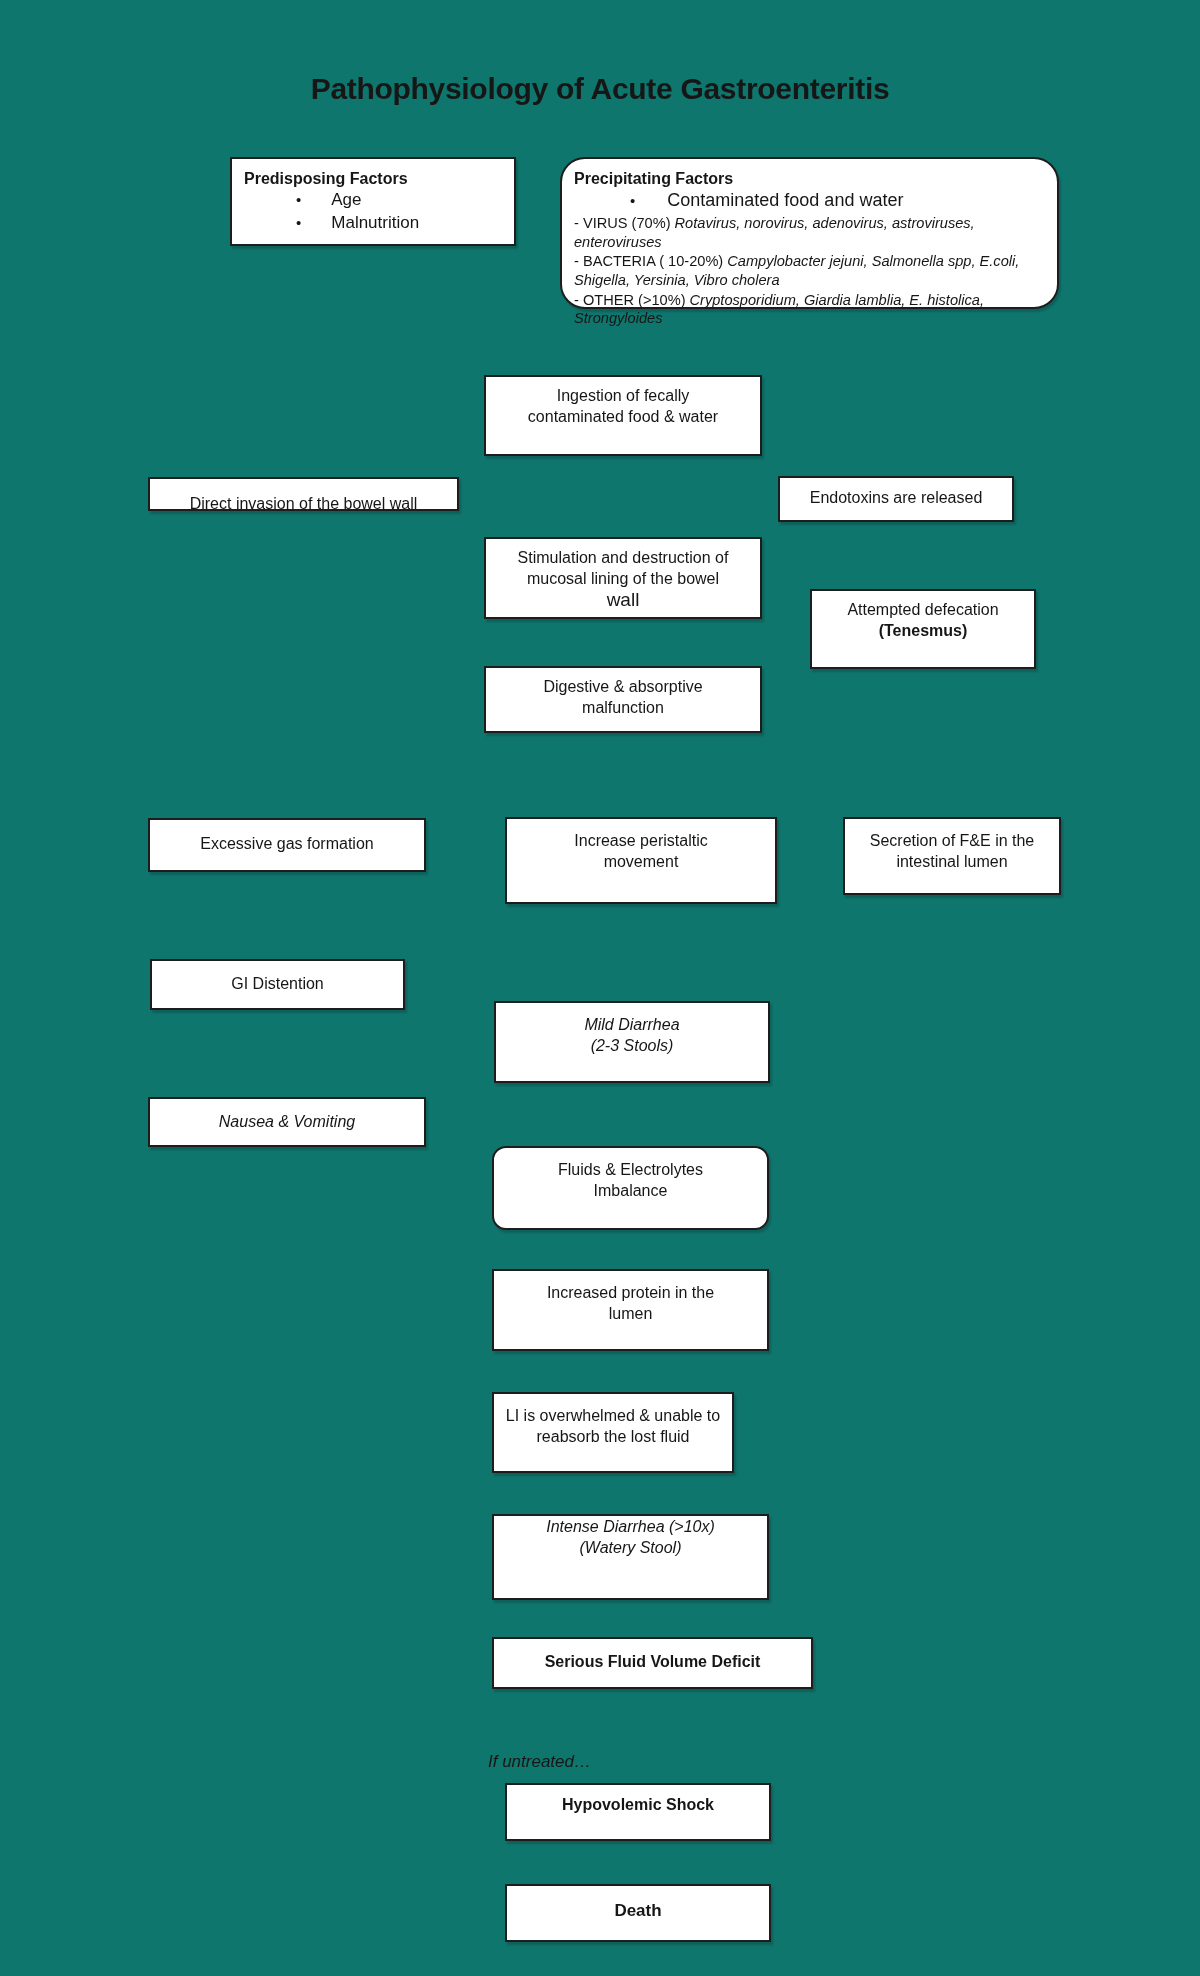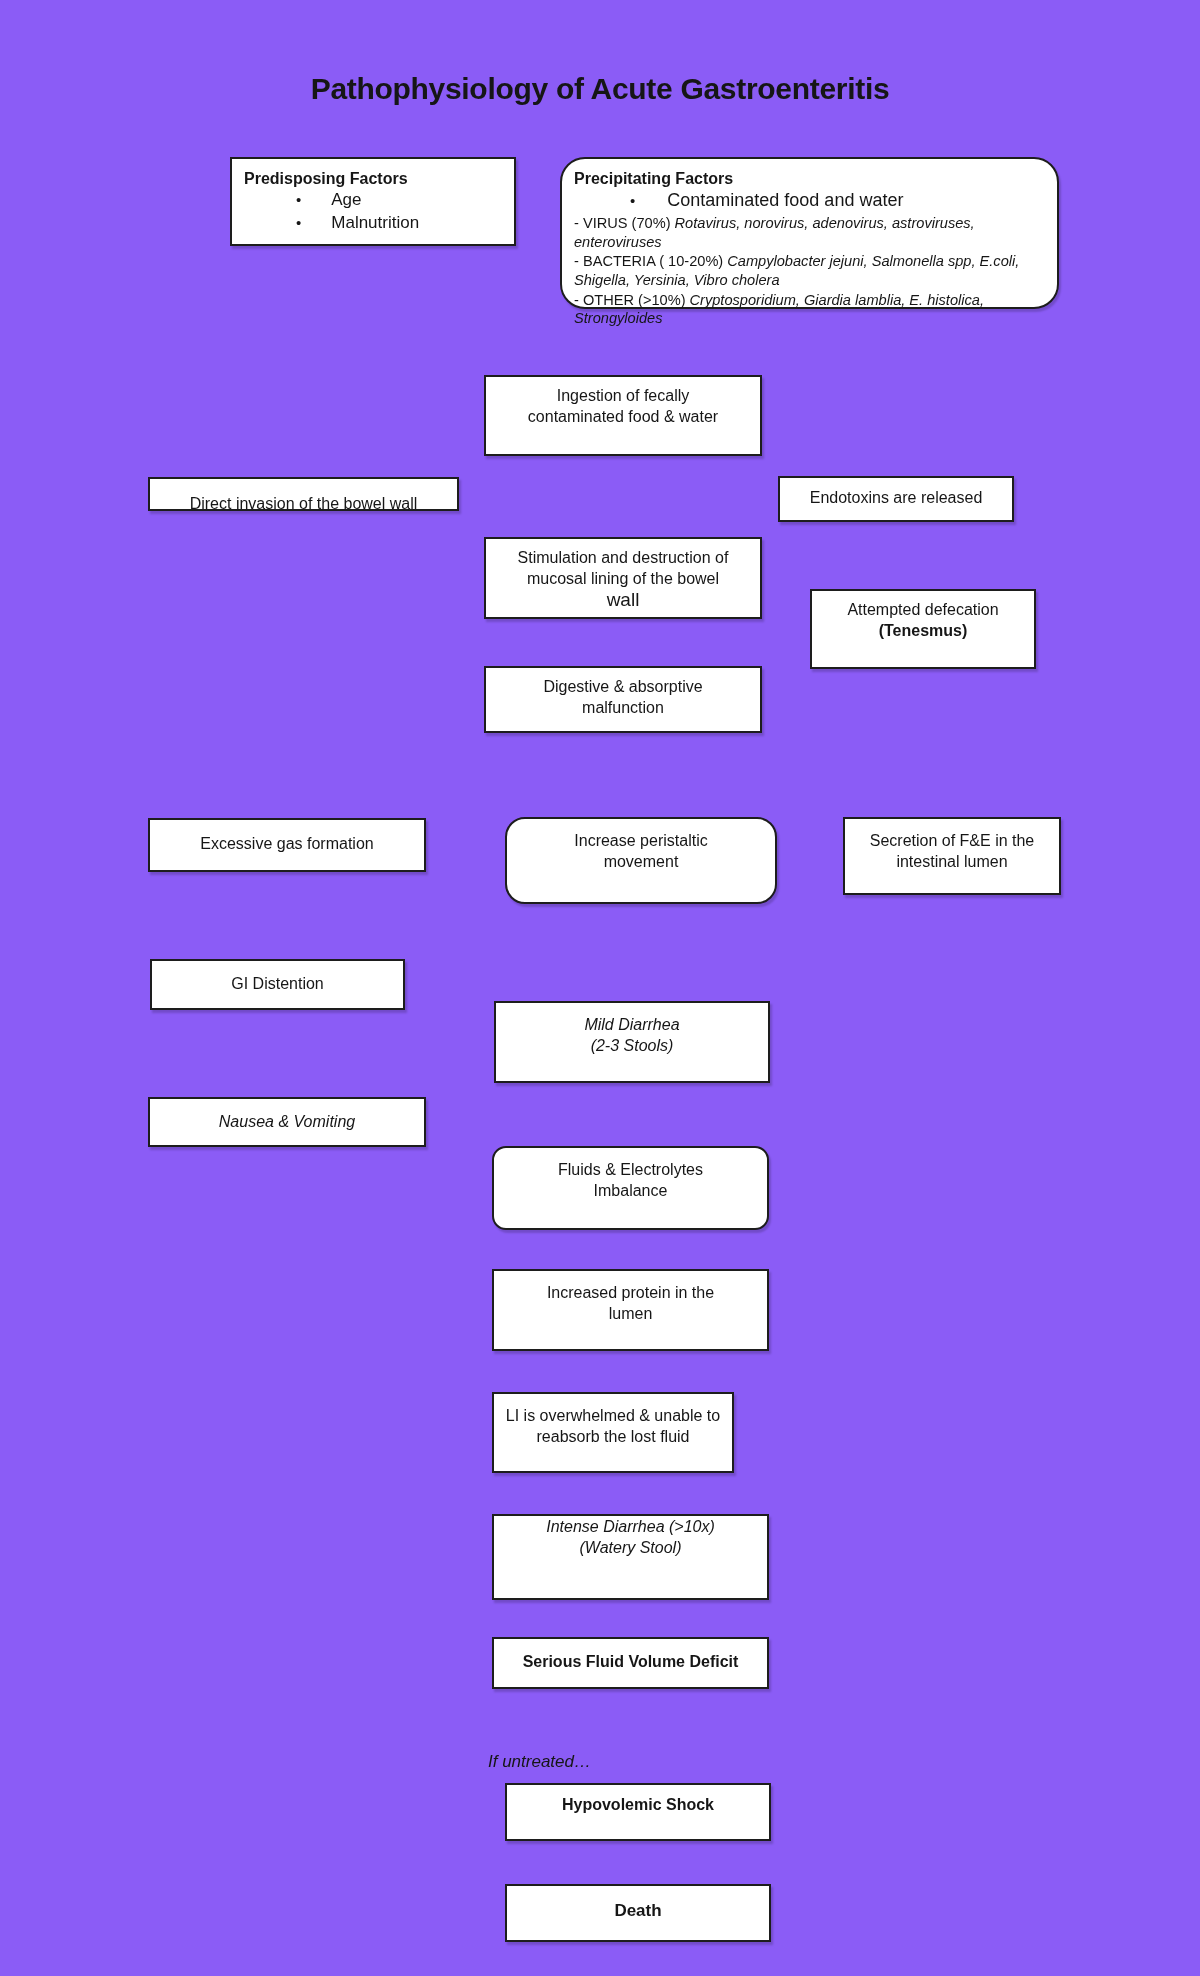--- a/index.html
+++ b/index.html
@@ -1,20 +1,20 @@
 <!DOCTYPE html>
 <html><head>
 <meta charset="utf-8">
 <style>
   html, body { margin: 0; padding: 0; background: #ffffff; }
   #canvas {
     position: relative;
     width: 1200px;
     height: 1976px;
-    background: #8b5cf6;
+    background: #0f766e;
     font-family: "Liberation Sans", sans-serif;
     color: #161616;
     overflow: hidden;
   }
   .page-title {
     position: absolute;
     top: 72px;
     left: 0;
     width: 1200px;
     text-align: center;
@@ -103,21 +103,21 @@
   <div class="box" style="left:810px; top:589px; width:226px; height:80px;">
     <div>Attempted defecation</div>
     <div class="bold">(Tenesmus)</div>
   </div>
 
   <div class="box pre" style="left:484px; top:666px; width:278px; height:67px;">Digestive &amp; absorptive
 malfunction</div>
 
   <div class="box" style="left:148px; top:818px; width:278px; height:54px; padding-top:13px;">Excessive gas formation</div>
 
-  <div class="box pre" style="left:505px; top:817px; width:272px; height:87px; padding-top:11px;border-radius:20px;">Increase peristaltic
+  <div class="box pre" style="left:505px; top:817px; width:272px; height:87px; padding-top:11px;">Increase peristaltic
 movement</div>
 
   <div class="box pre" style="left:843px; top:817px; width:218px; height:78px; padding-top:11px;">Secretion of F&amp;E in the
 intestinal lumen</div>
 
   <div class="box" style="left:150px; top:959px; width:255px; height:51px; padding-top:12px;">GI Distention</div>
 
   <div class="box pre bold-italic" style="left:494px; top:1001px; width:276px; height:82px; padding-top:11px;">Mild Diarrhea
 (2-3 Stools)</div>
 
@@ -128,21 +128,21 @@
 
   <div class="box pre" style="left:492px; top:1269px; width:277px; height:82px; padding-top:11px;">Increased protein in the
 lumen</div>
 
   <div class="box pre" style="left:492px; top:1392px; width:242px; height:81px; padding-top:11px;">LI is overwhelmed &amp; unable to
 reabsorb the lost fluid</div>
 
   <div class="box pre bold-italic" style="left:492px; top:1514px; width:277px; height:86px; padding-top:0;">Intense Diarrhea (&gt;10x)
 (Watery Stool)</div>
 
-  <div class="box bold" style="left:492px; top:1637px; width:277px; height:52px; padding-top:12px;">Serious Fluid Volume Deficit</div>
+  <div class="box bold" style="left:492px; top:1637px; width:321px; height:52px; padding-top:12px;">Serious Fluid Volume Deficit</div>
 
   <div class="if-untreated">If untreated…</div>
 
   <div class="box bold" style="left:505px; top:1783px; width:266px; height:58px; padding-top:9px;">Hypovolemic Shock</div>
 
   <div class="box bold" style="left:505px; top:1884px; width:266px; height:58px; padding-top:14px; font-size:17px;">Death</div>
 
 </div>
 
 </body></html>

